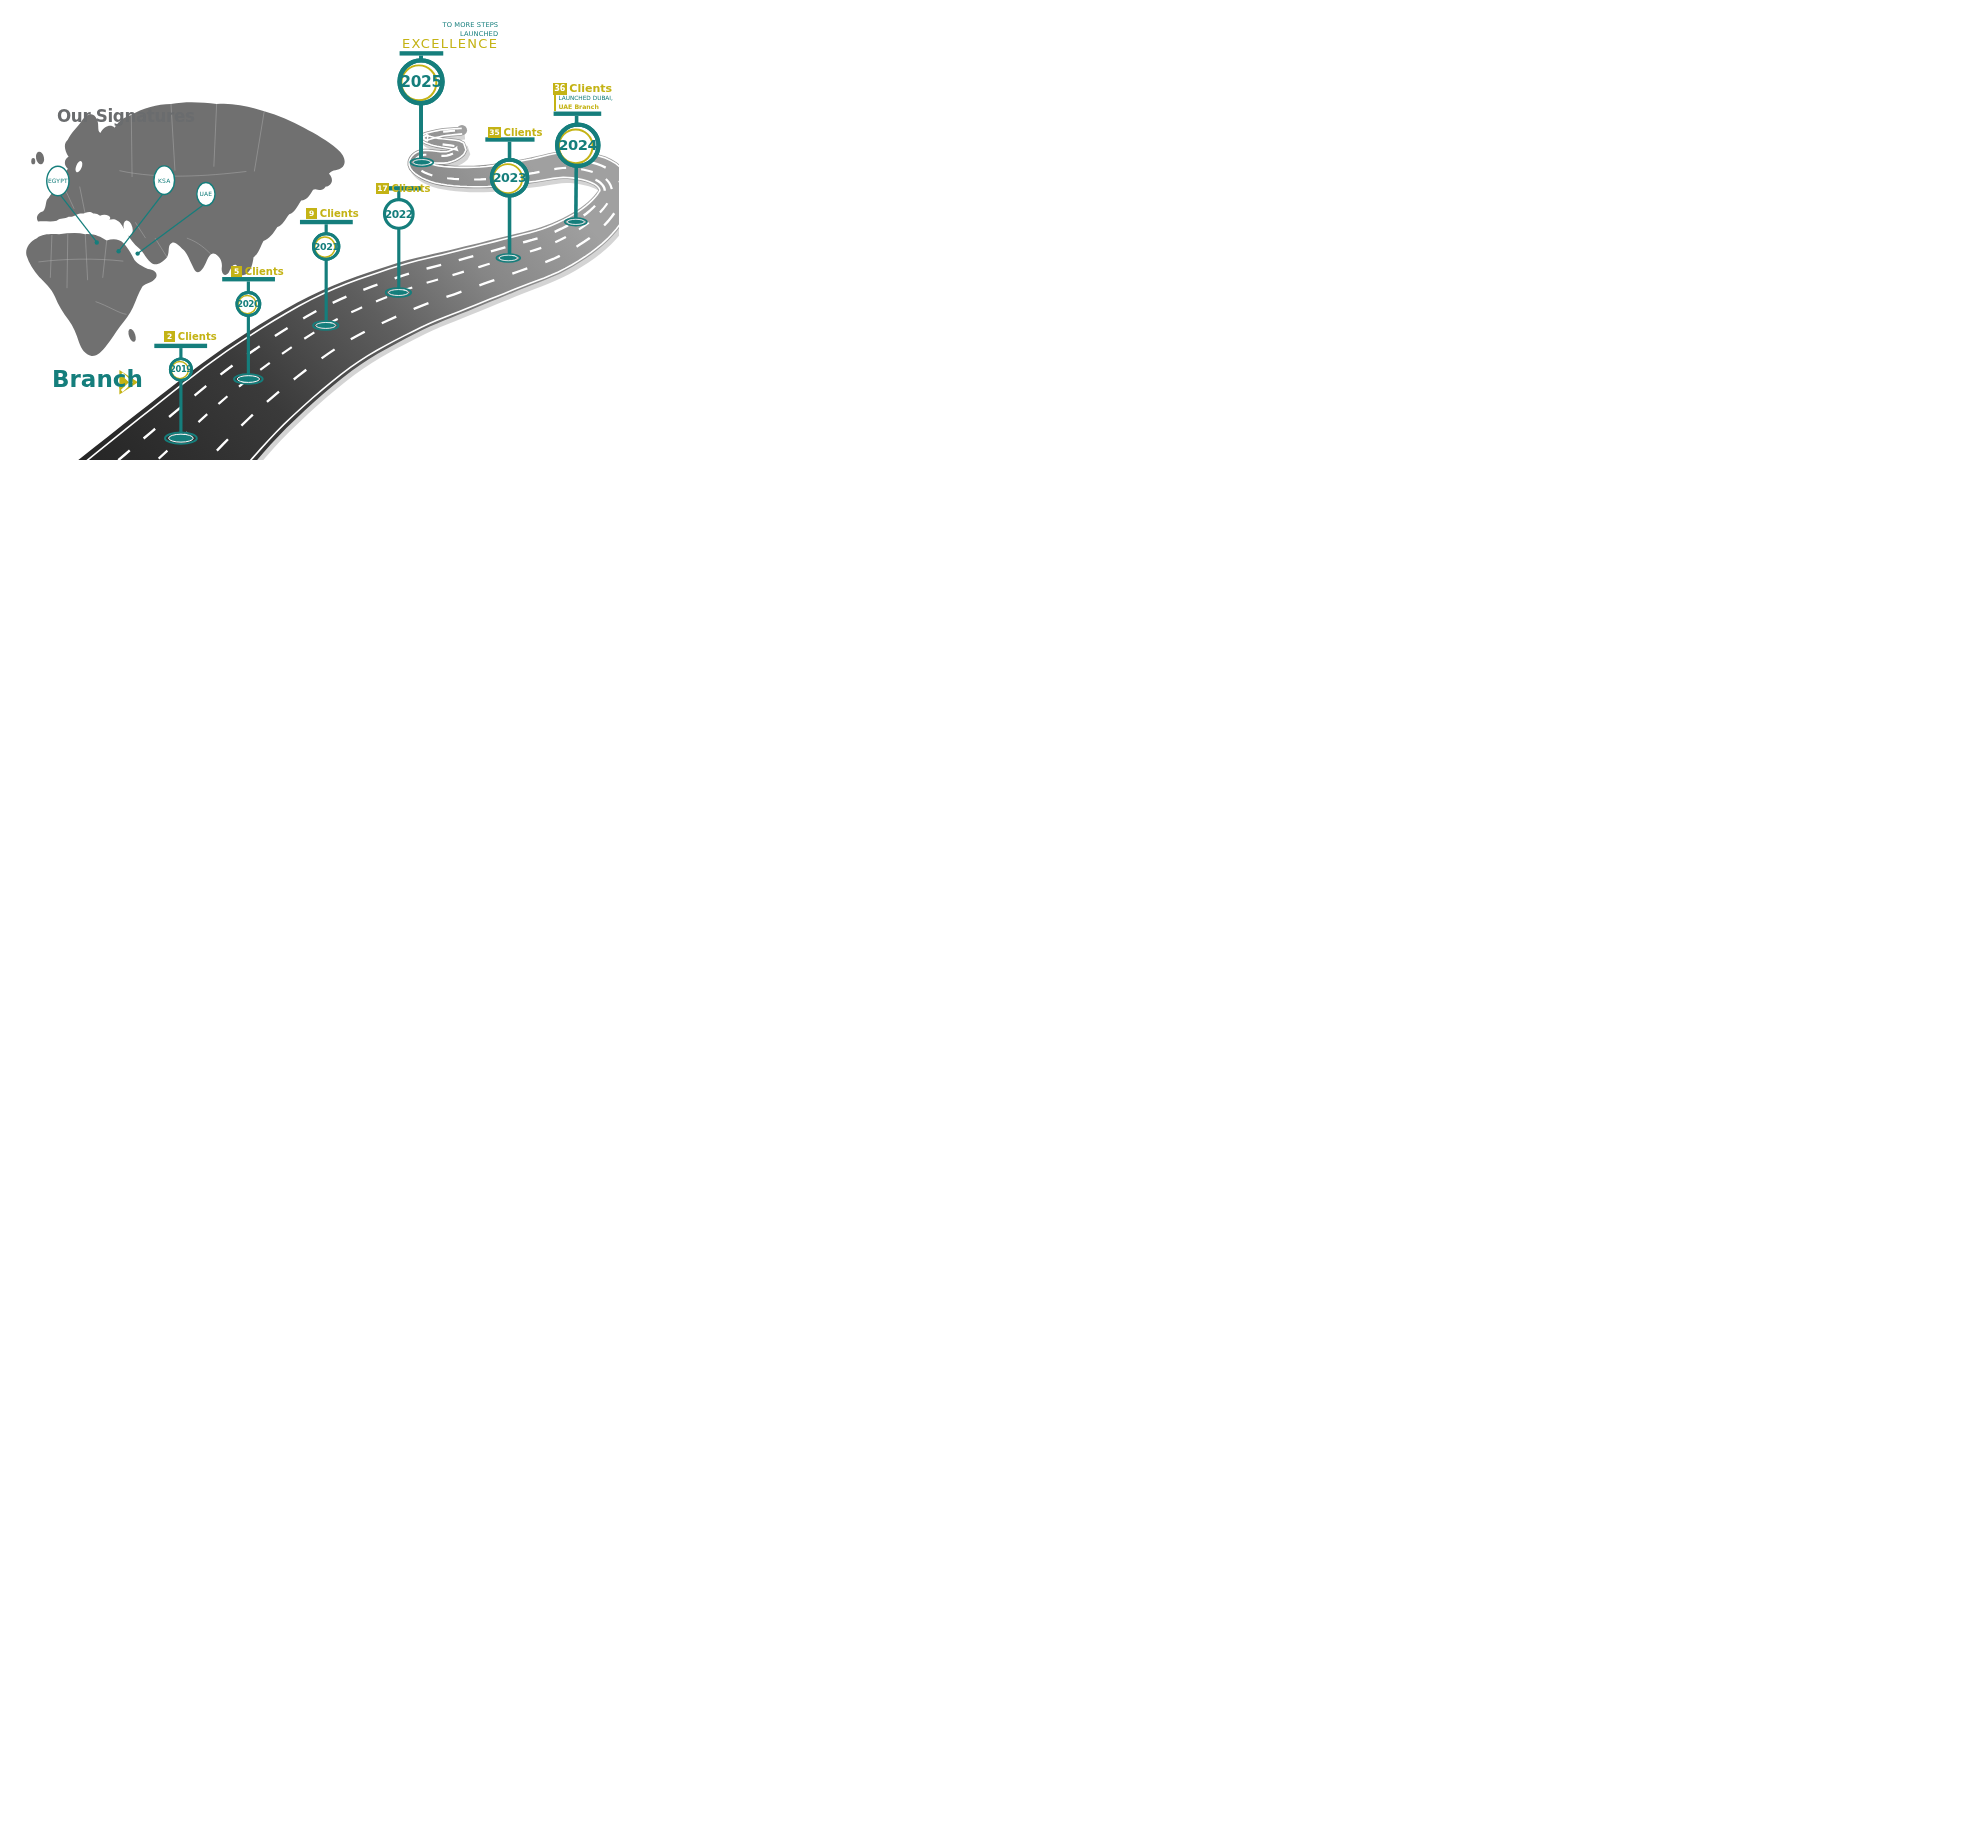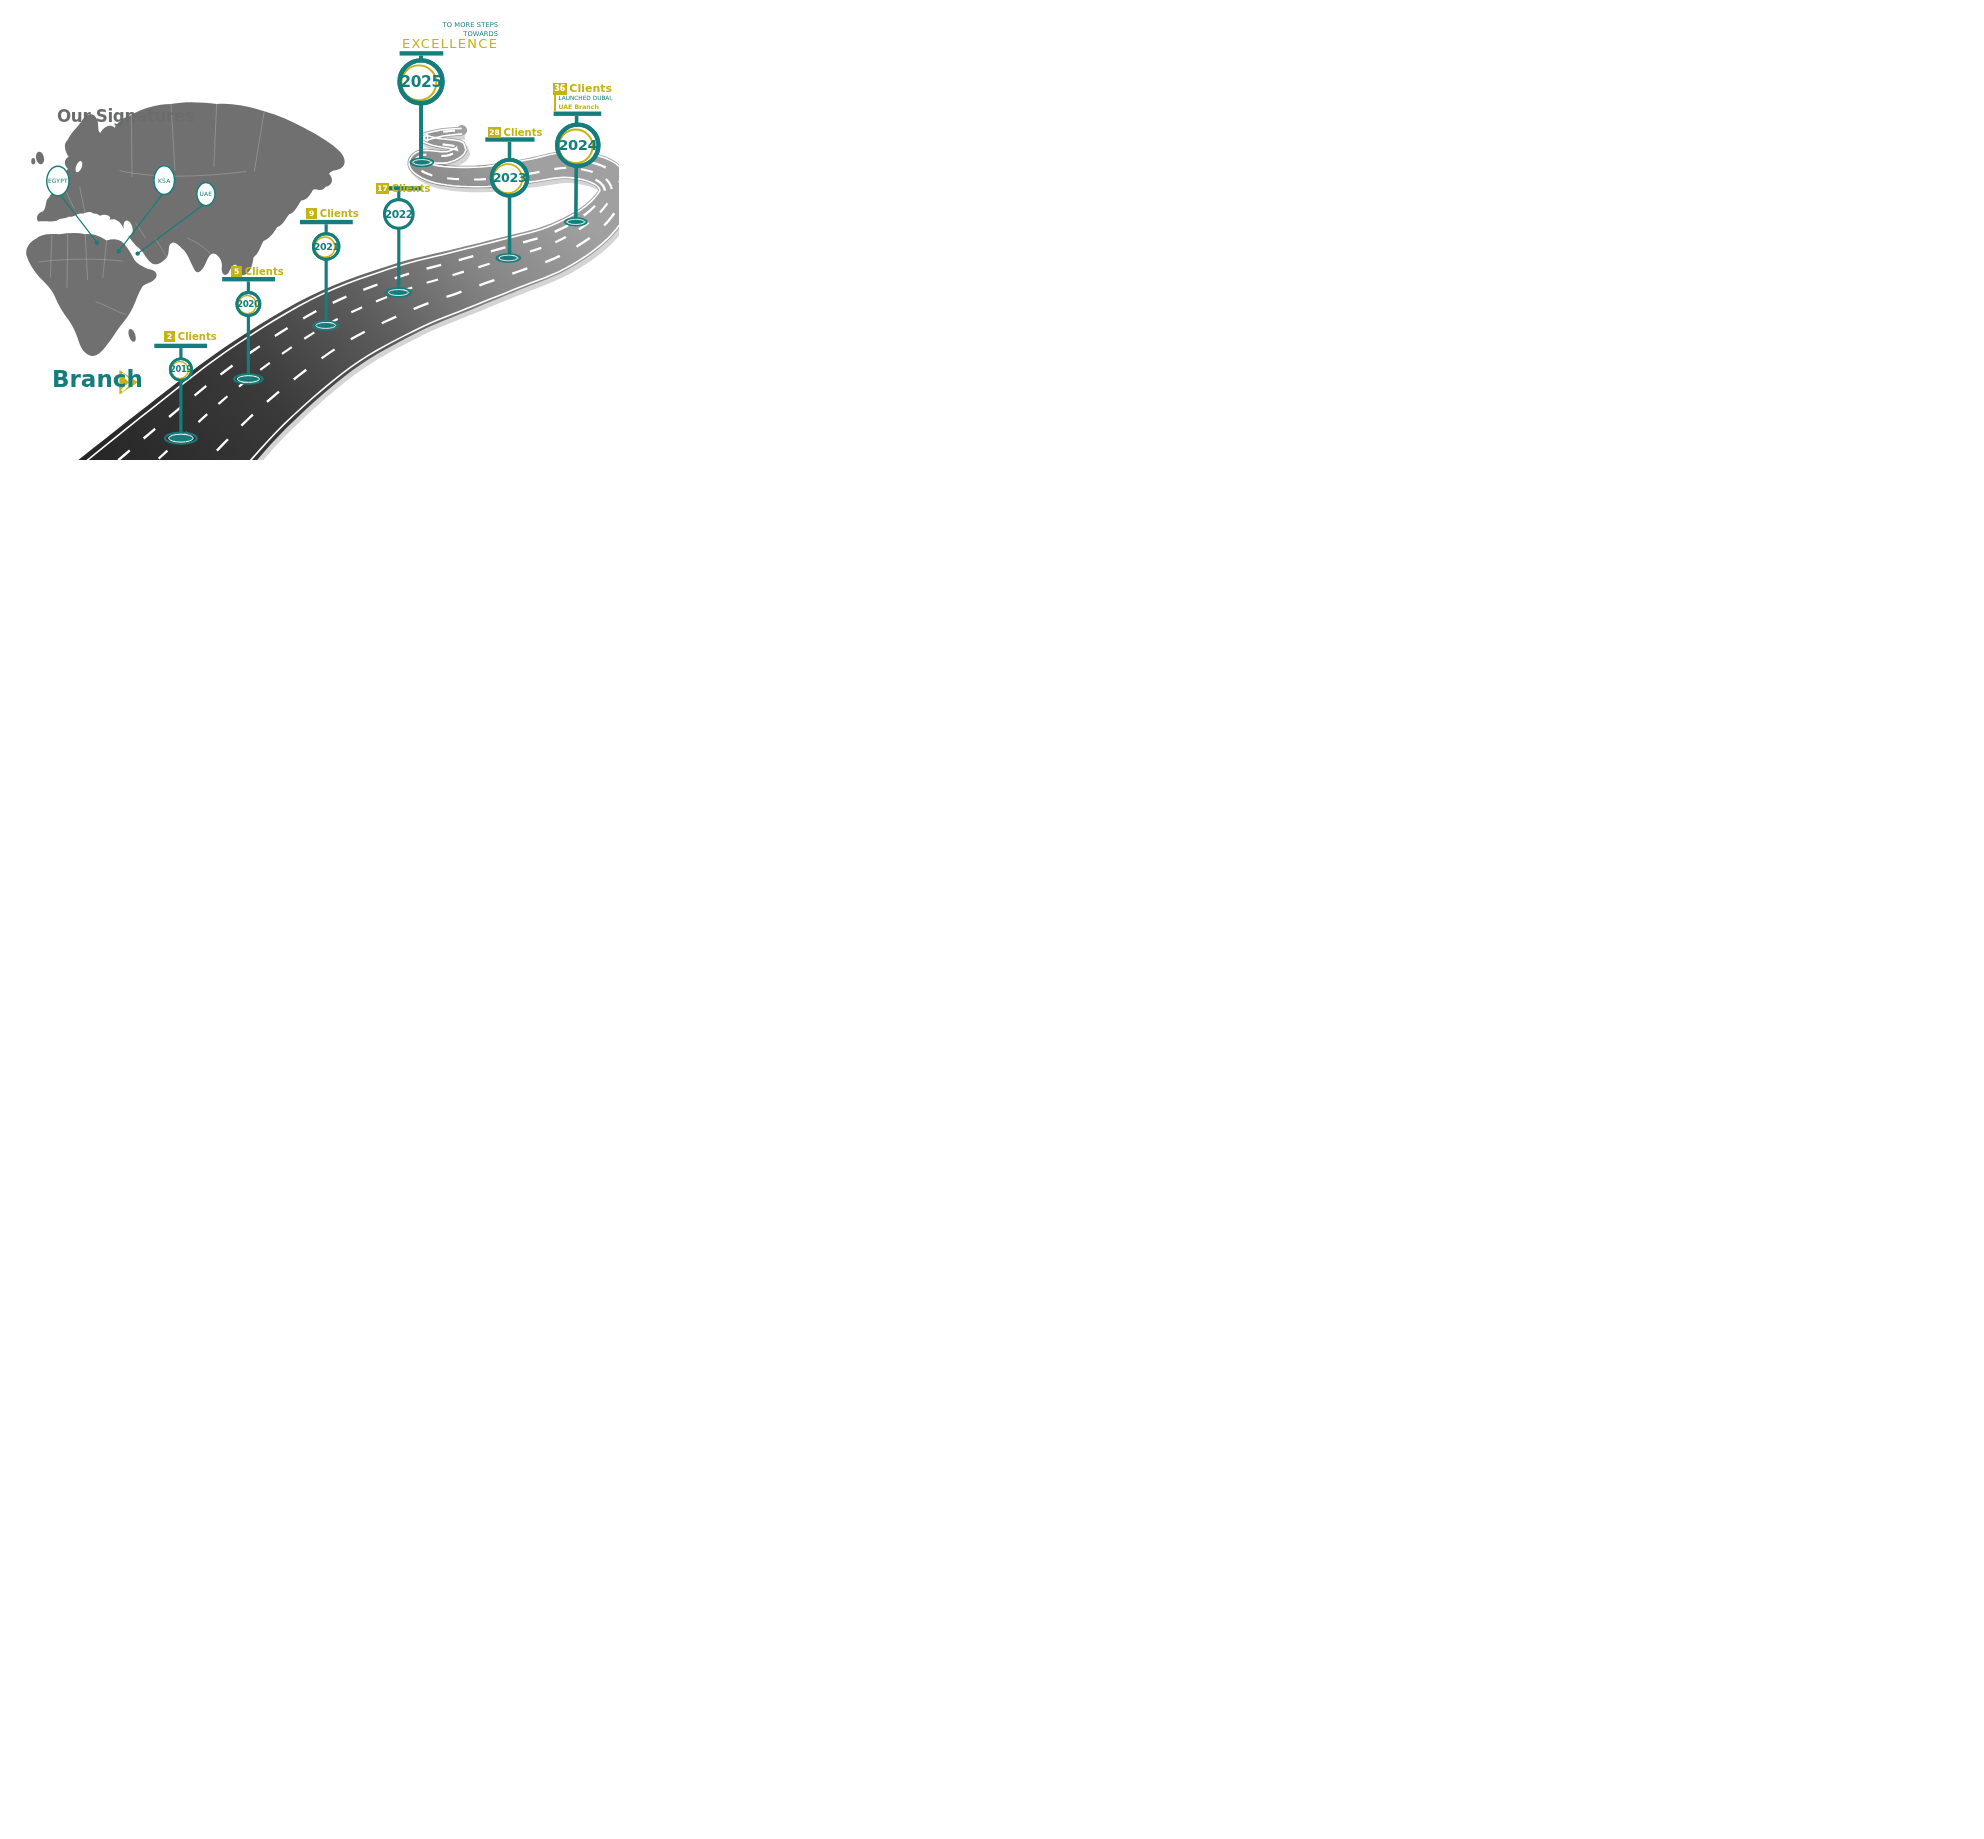--- a/index.html
+++ b/index.html
@@ -242,38 +242,38 @@
         <circle r="54" fill="none" stroke="var(--teal)" stroke-width="11"></circle>
         <text class="year-text" text-anchor="middle" dy=".35em" font-size="39">2025</text>
       </g>
     </g>
   </svg>
 
   <div id="page-title" class="abs">Our Signatures</div>
 
   <div id="msg-2025" class="abs">
     <div class="l">TO MORE STEPS</div>
-    <div class="l">TOWARDS</div>
+    <div class="l">LAUNCHED</div>
     <div class="l3">EXCELLENCE</div>
   </div>
 
   <div id="label-2024" class="abs mlabel big">
     <span class="badge">36</span>
     <span class="ctext">Clients</span>
   </div>
   <div id="note-2024" class="abs">
     <div class="vbar"></div>
     <div>
       <div class="n1">LAUNCHED DUBAI,</div>
       <div class="n2">UAE Branch</div>
     </div>
   </div>
 
   <div id="label-2023" class="abs mlabel">
-    <span class="badge">28</span>
+    <span class="badge">35</span>
     <span class="ctext">Clients</span>
   </div>
   <div id="label-2022" class="abs mlabel">
     <span class="badge">17</span>
     <span class="ctext">Clients</span>
   </div>
   <div id="label-2021" class="abs mlabel">
     <span class="badge">9</span>
     <span class="ctext">Clients</span>
   </div>

